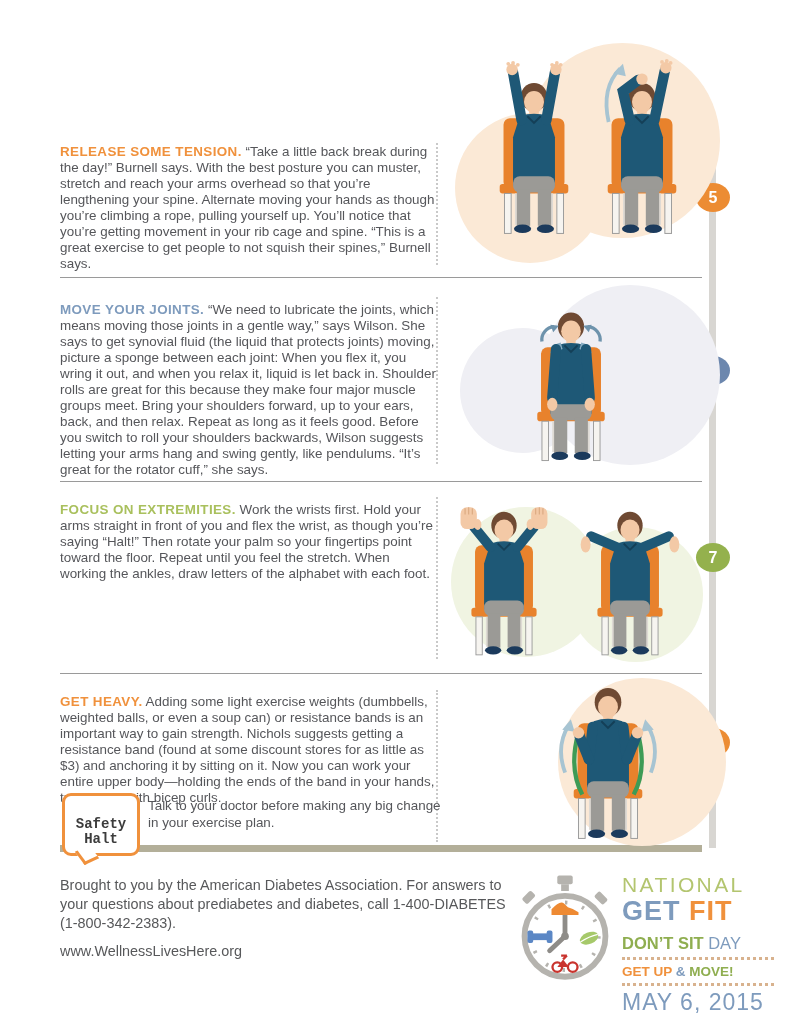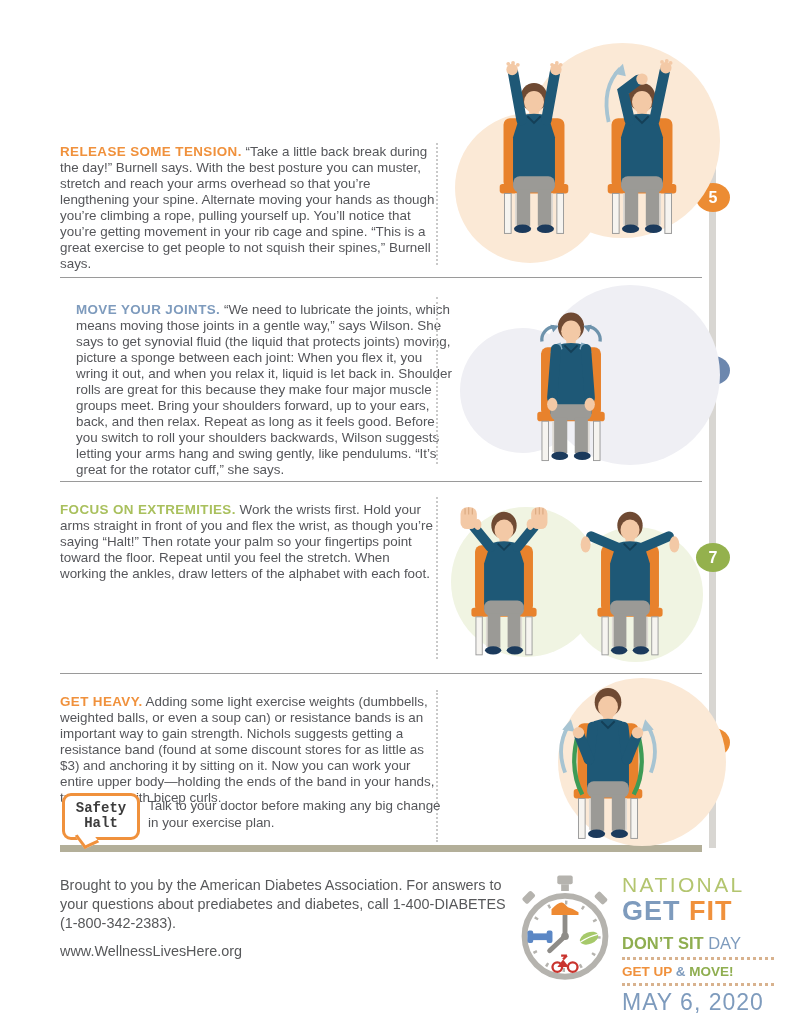--- a/index.html
+++ b/index.html
@@ -2,21 +2,21 @@
 <html><head>
 <meta charset="utf-8">
 <style>
   html,body{margin:0;padding:0;background:#e8e8e8;}
   #page{
     position:relative;width:791px;height:1024px;background:#ffffff;
     font-family:"Liberation Sans",sans-serif;overflow:hidden;margin:0 auto;
   }
   
   .sec{position:absolute;left:60px;width:377px;}
-  #sec1{top:144px;} #sec2{top:302px;margin-left:16px;} #sec3{top:502px;} #sec4{top:694px;}
+  #sec1{top:144px;} #sec2{top:302px;} #sec3{top:502px;} #sec4{top:694px;}
   .sec-p{margin:0;font-size:13.4px;line-height:16px;color:#55565a;}
   .sec-h{font-weight:bold;letter-spacing:.4px;}
   
   .hline{position:absolute;left:60px;width:642px;height:0;border-top:1px solid #9a9a9a;}
   #hl1{top:277px;} #hl2{top:481px;} #hl3{top:673px;}
   .vdots{position:absolute;left:436px;width:0;border-left:2px dotted #c9c9c9;}
   #vd1{top:143px;height:122px;} #vd2{top:297px;height:167px;}
   #vd3{top:497px;height:162px;} #vd4{top:690px;height:152px;}
   .tanbar{position:absolute;left:60px;top:845px;width:642px;height:7px;background:#b3af99;}
   
@@ -39,21 +39,21 @@
   .fig{position:absolute;}
   .fig svg{width:100%;height:100%;overflow:visible;}
   #f1a{left:22px;top:28px;width:124px;height:181px;}
   #f1b{left:130px;top:28px;width:124px;height:181px;}
   #f2a{left:65px;top:8px;width:122px;height:178px;}
   #f3a{left:2px;top:4px;width:118px;height:172px;}
   #f3b{left:128px;top:4px;width:118px;height:172px;}
   #f4a{left:28px;top:6px;width:124px;height:181px;}
   
   .safety-bubble{
-    position:absolute;left:62px;top:793px;width:64px;padding:5px 4px 6px;
+    position:absolute;left:62px;top:793px;width:64px;padding:21px 4px 6px;
     border:3px solid #f0913c;border-radius:9px;background:#fff;text-align:center;
     font-family:"Liberation Mono",monospace;font-weight:bold;font-size:14px;
     line-height:15px;color:#3c3c3c;
   }
   .sb-tail{
     position:absolute;left:14px;bottom:-10px;width:13px;height:13px;background:#fff;
     border-left:3px solid #f0913c;border-bottom:3px solid #f0913c;
     transform:rotate(-25deg) skew(12deg);
   }
   .safety-text{
@@ -387,21 +387,21 @@
     </svg>
   </div>
 
   <div class="logo">
     <div class="lg-national">NATIONAL</div>
     <div class="lg-getfit"><span class="lg-get">GET</span> <span class="lg-fit">FIT</span></div>
     <div class="lg-dontsit"><span class="lg-ds">DON’T SIT</span> <span class="lg-day">DAY</span></div>
     <div class="dots"></div>
     <div class="lg-getup"><span class="lg-gu">GET UP</span> <span class="lg-amp">&amp;</span> <span class="lg-move">MOVE!</span></div>
     <div class="dots"></div>
-    <div class="lg-date">MAY 6, 2020</div>
+    <div class="lg-date">MAY 6, 2015</div>
     <div class="lg-ada">
       <svg width="13" height="12" viewBox="0 0 14 13">
           <path d="M1 12 L7 0 L13 12 Z" fill="#c9342e"></path>
           <path d="M5 12 q2 -5 6 -6 l2 6 z" fill="#ffffff"></path>
         </svg>
       <span>American Diabetes Association</span>
     </div>
   </div>
 
 </div>

